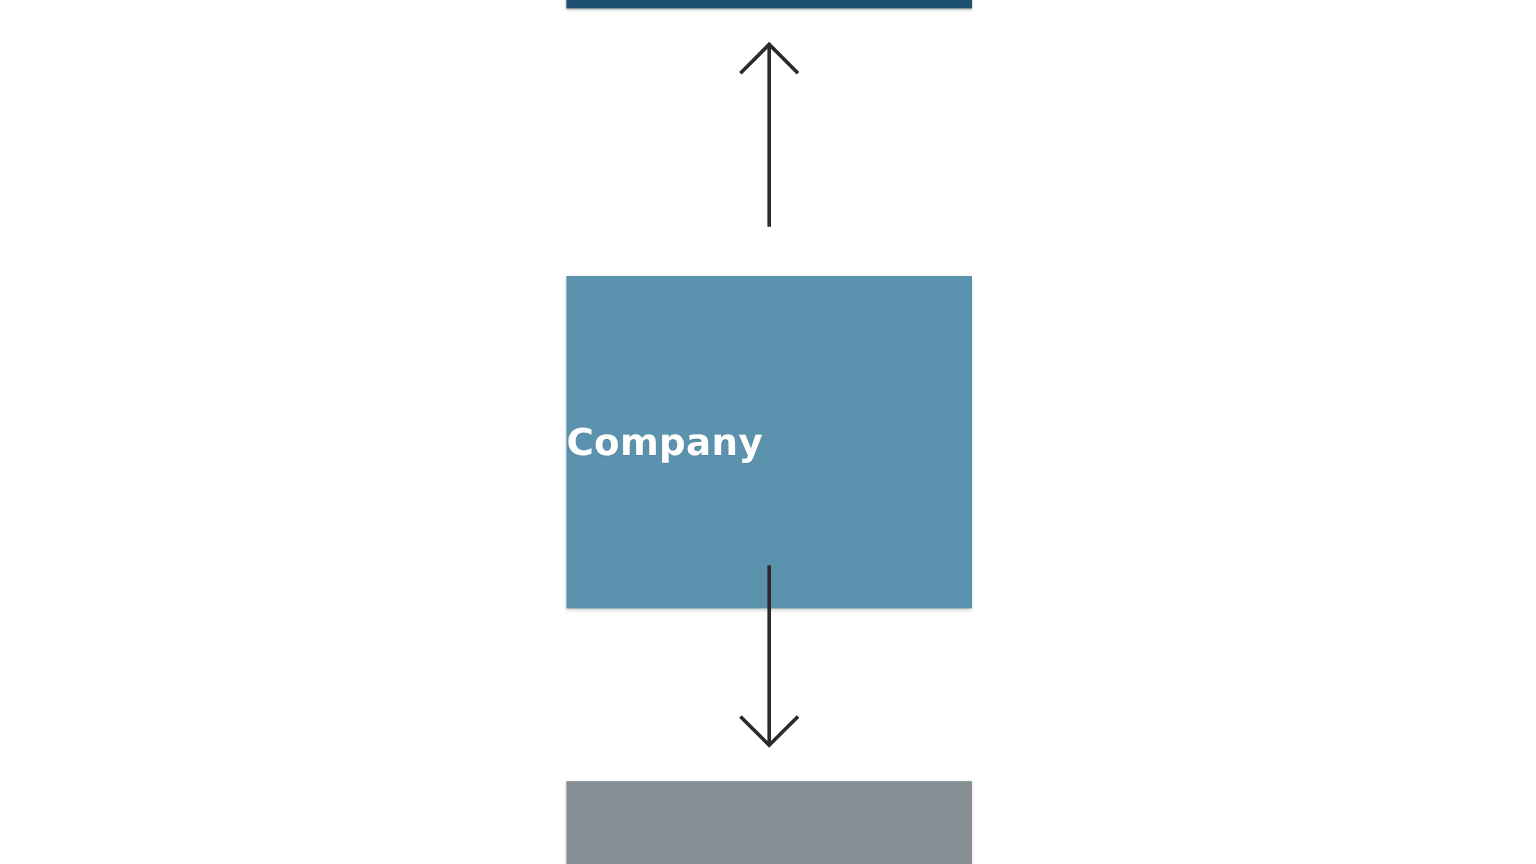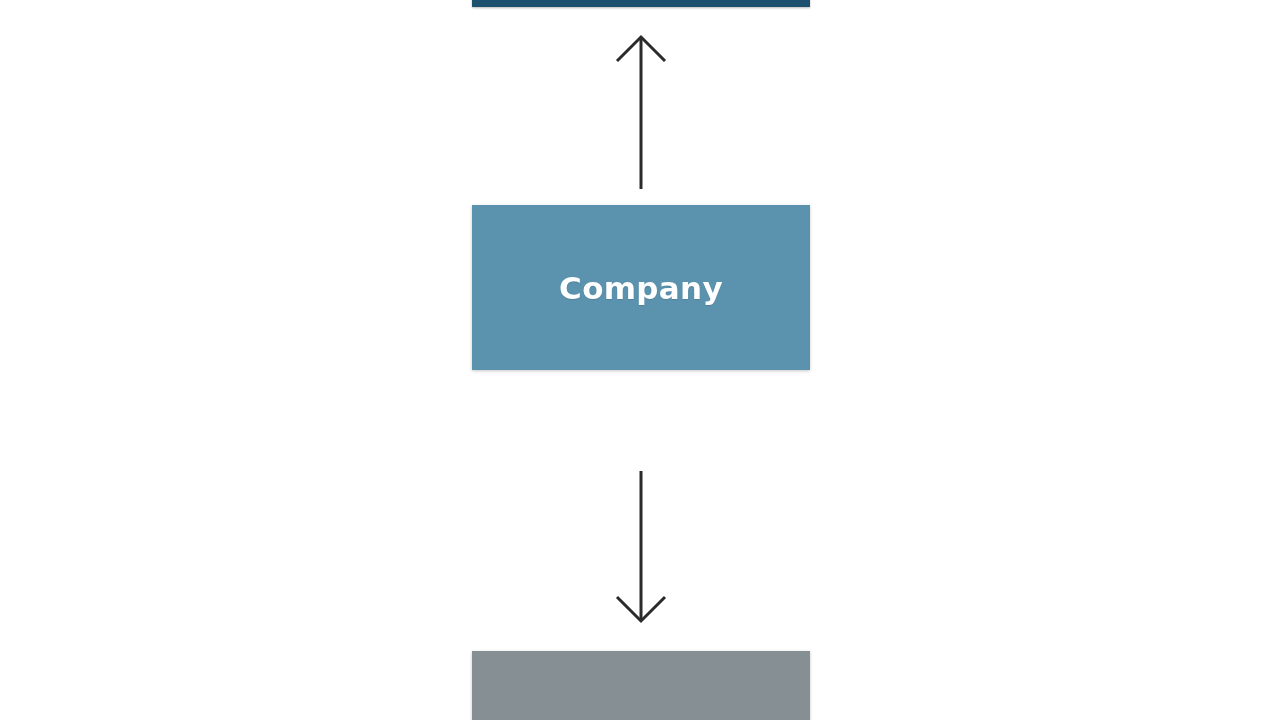--- a/index.html
+++ b/index.html
@@ -52,28 +52,27 @@
     font-size: 30px;
     font-weight: bold;
     letter-spacing: 0.2px;
     opacity: 0;
   }
 
   
   .node-middle {
     position: absolute;
     left: 0;
-    top: 205px;
+    top: 230px;
     width: 338px;
-    height: 165px;
+    height: 277px;
     background: #5b92ad;
     box-shadow: 0 1px 3px rgba(0,0,0,0.22);
     display: flex;
     align-items: center;
-    justify-content: center;
     box-sizing: border-box;
   }
   .node-middle .node-label {
     color: #ffffff;
     font-size: 31px;
     font-weight: bold;
     letter-spacing: 0.3px;
     line-height: 1;
     text-shadow: 0 1px 1px rgba(0,0,0,0.10);
     position: relative;

